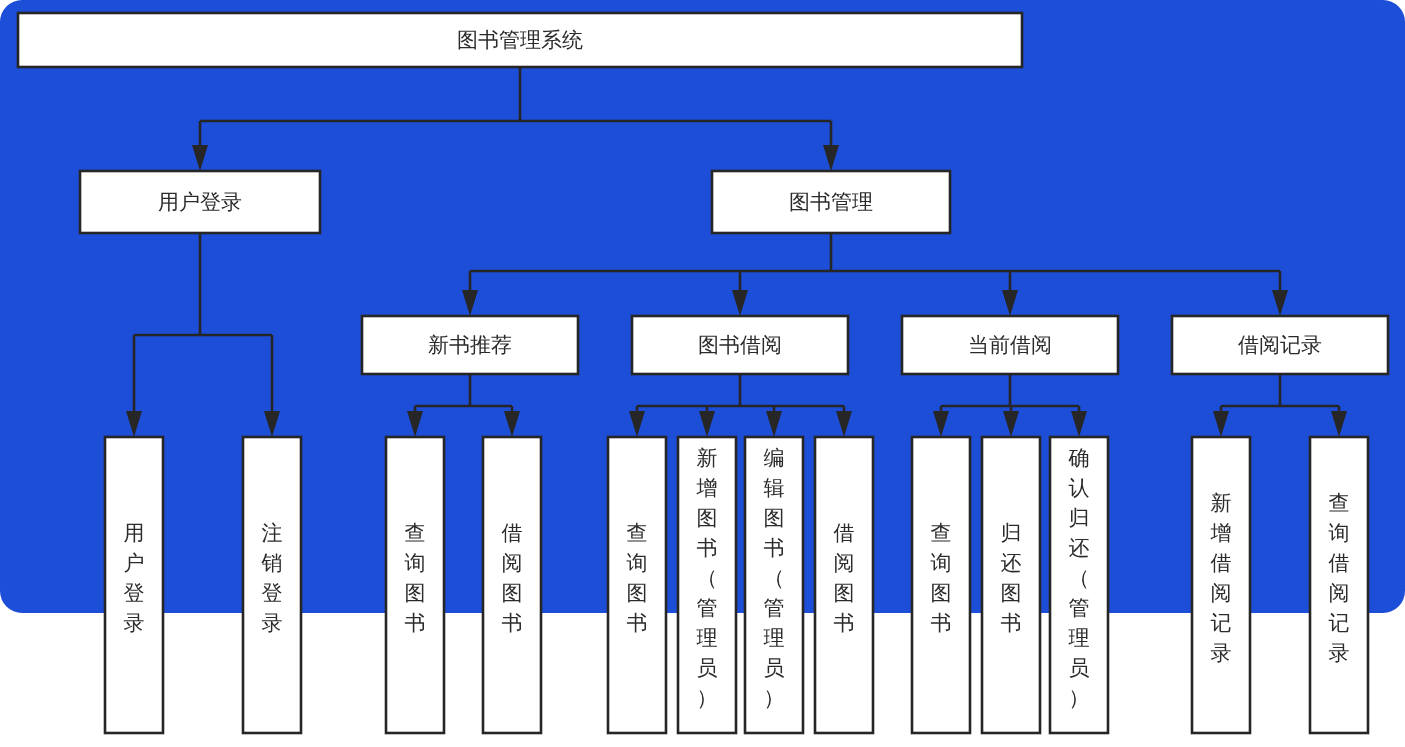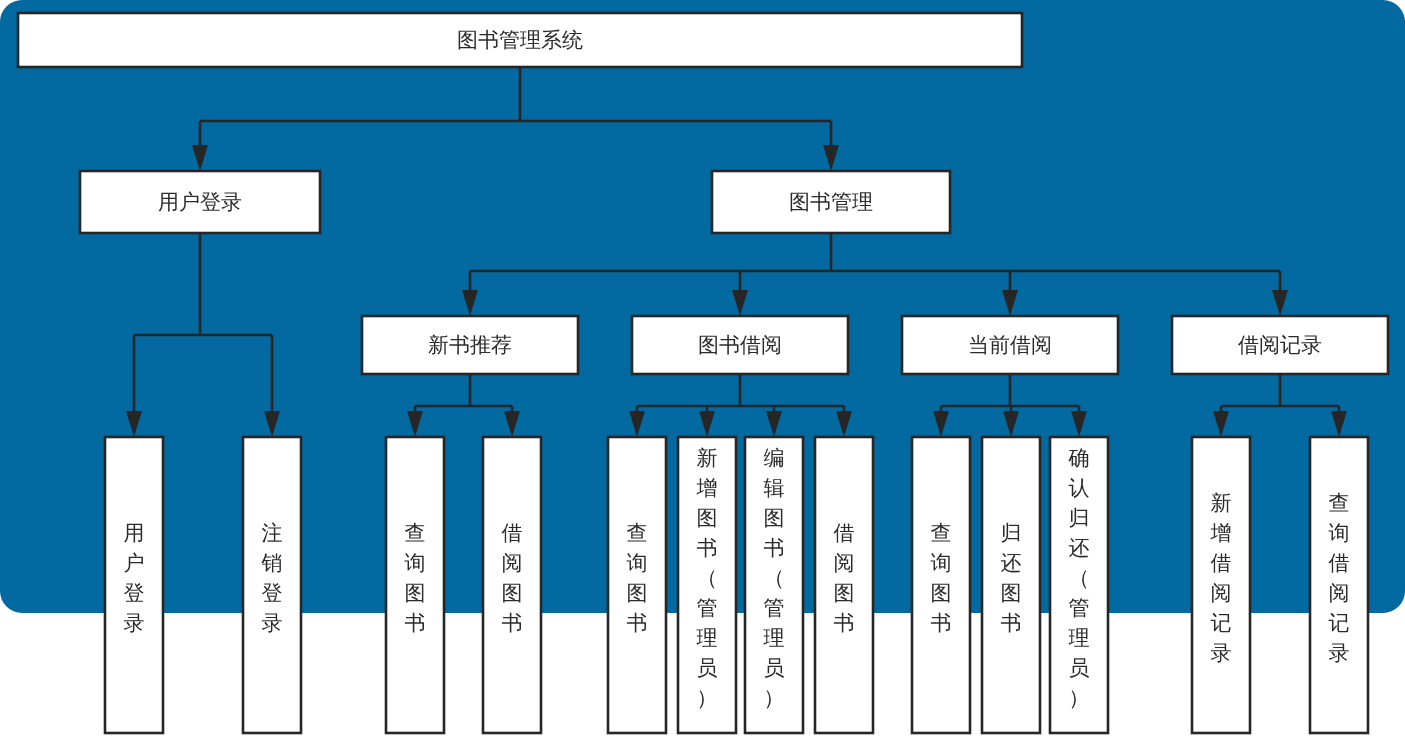--- a/index.html
+++ b/index.html
@@ -10,21 +10,21 @@
   body {
     width: 1405px;
     height: 747px;
     font-family: "Liberation Sans", sans-serif;
     overflow: hidden;
   }
   #diagram-root {
     position: relative;
     width: 1405px;
     height: 613px;
-    background: #0369a1;
+    background: #1d4ed8;
     border-radius: 22px;
   }
   svg.diagram {
     position: absolute;
     top: 0;
     left: 0;
     width: 1405px;
     height: 747px;
     display: block;
   }

